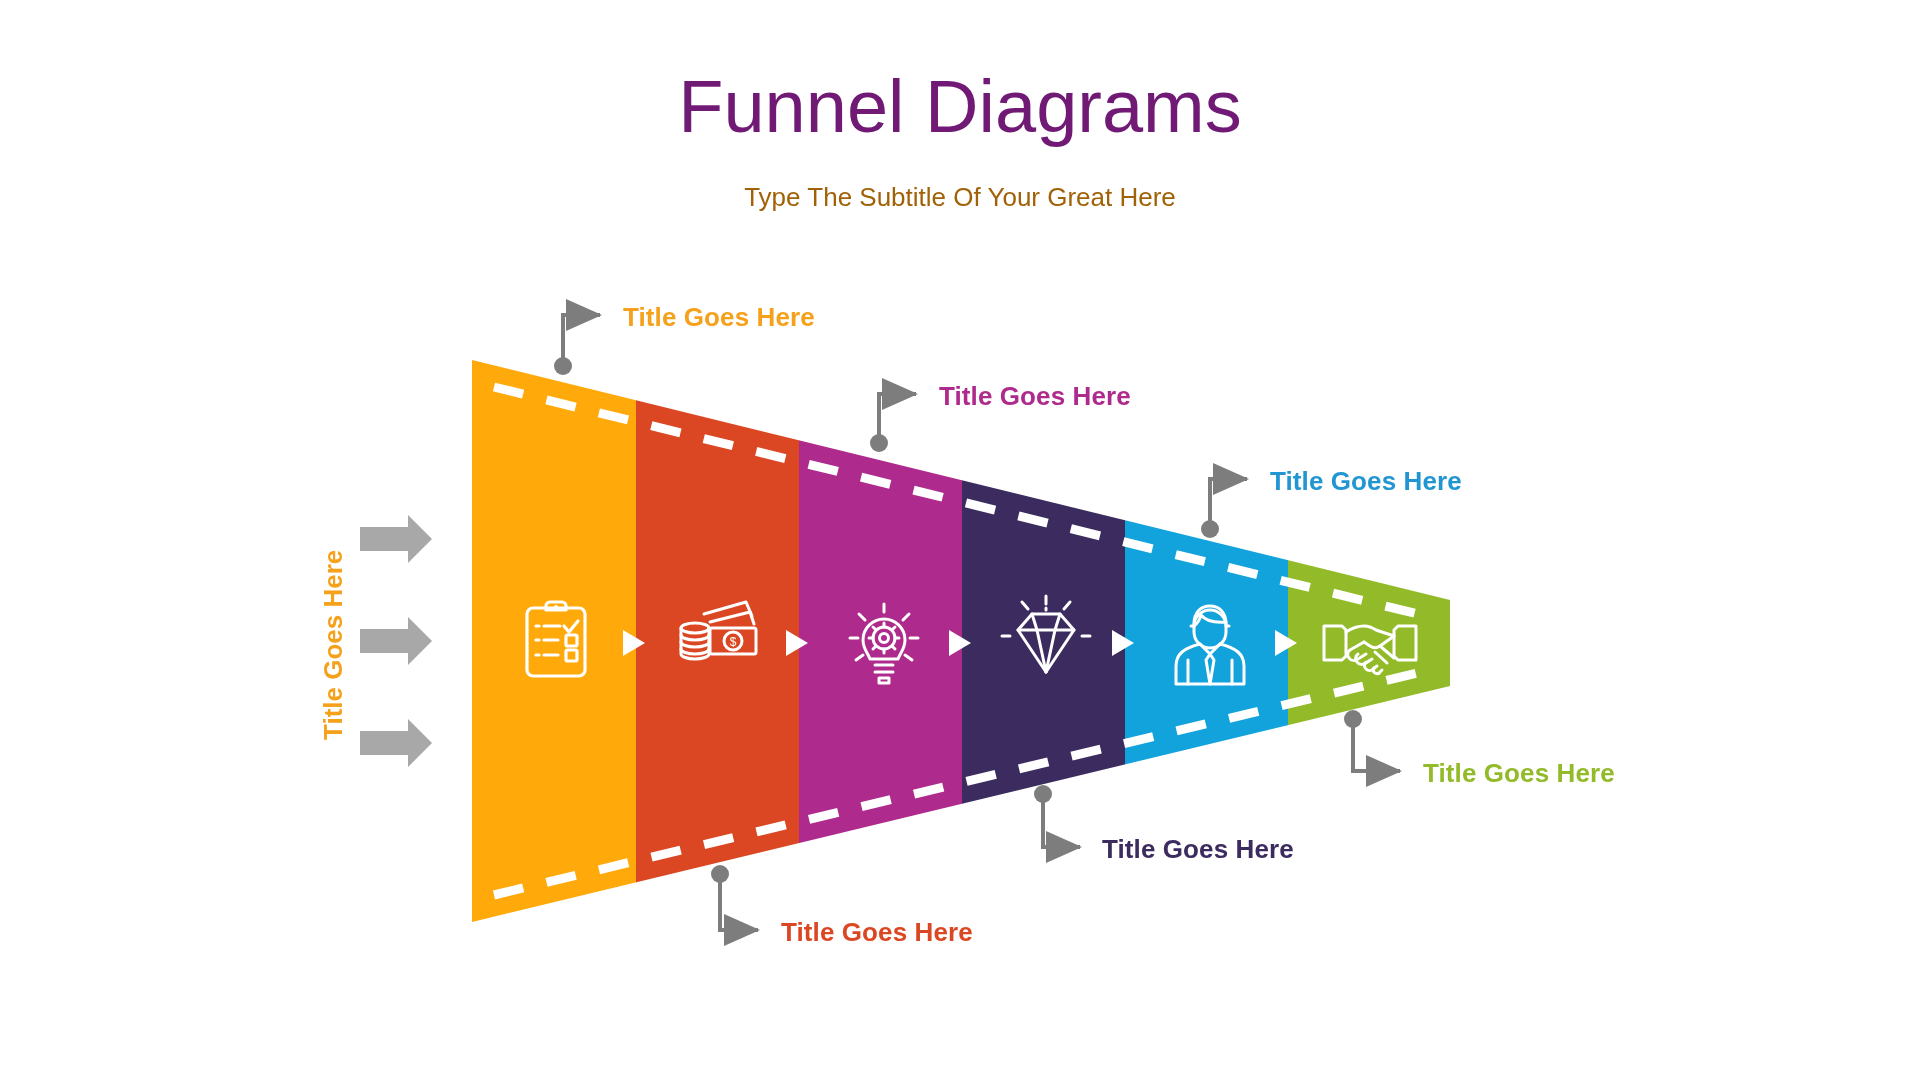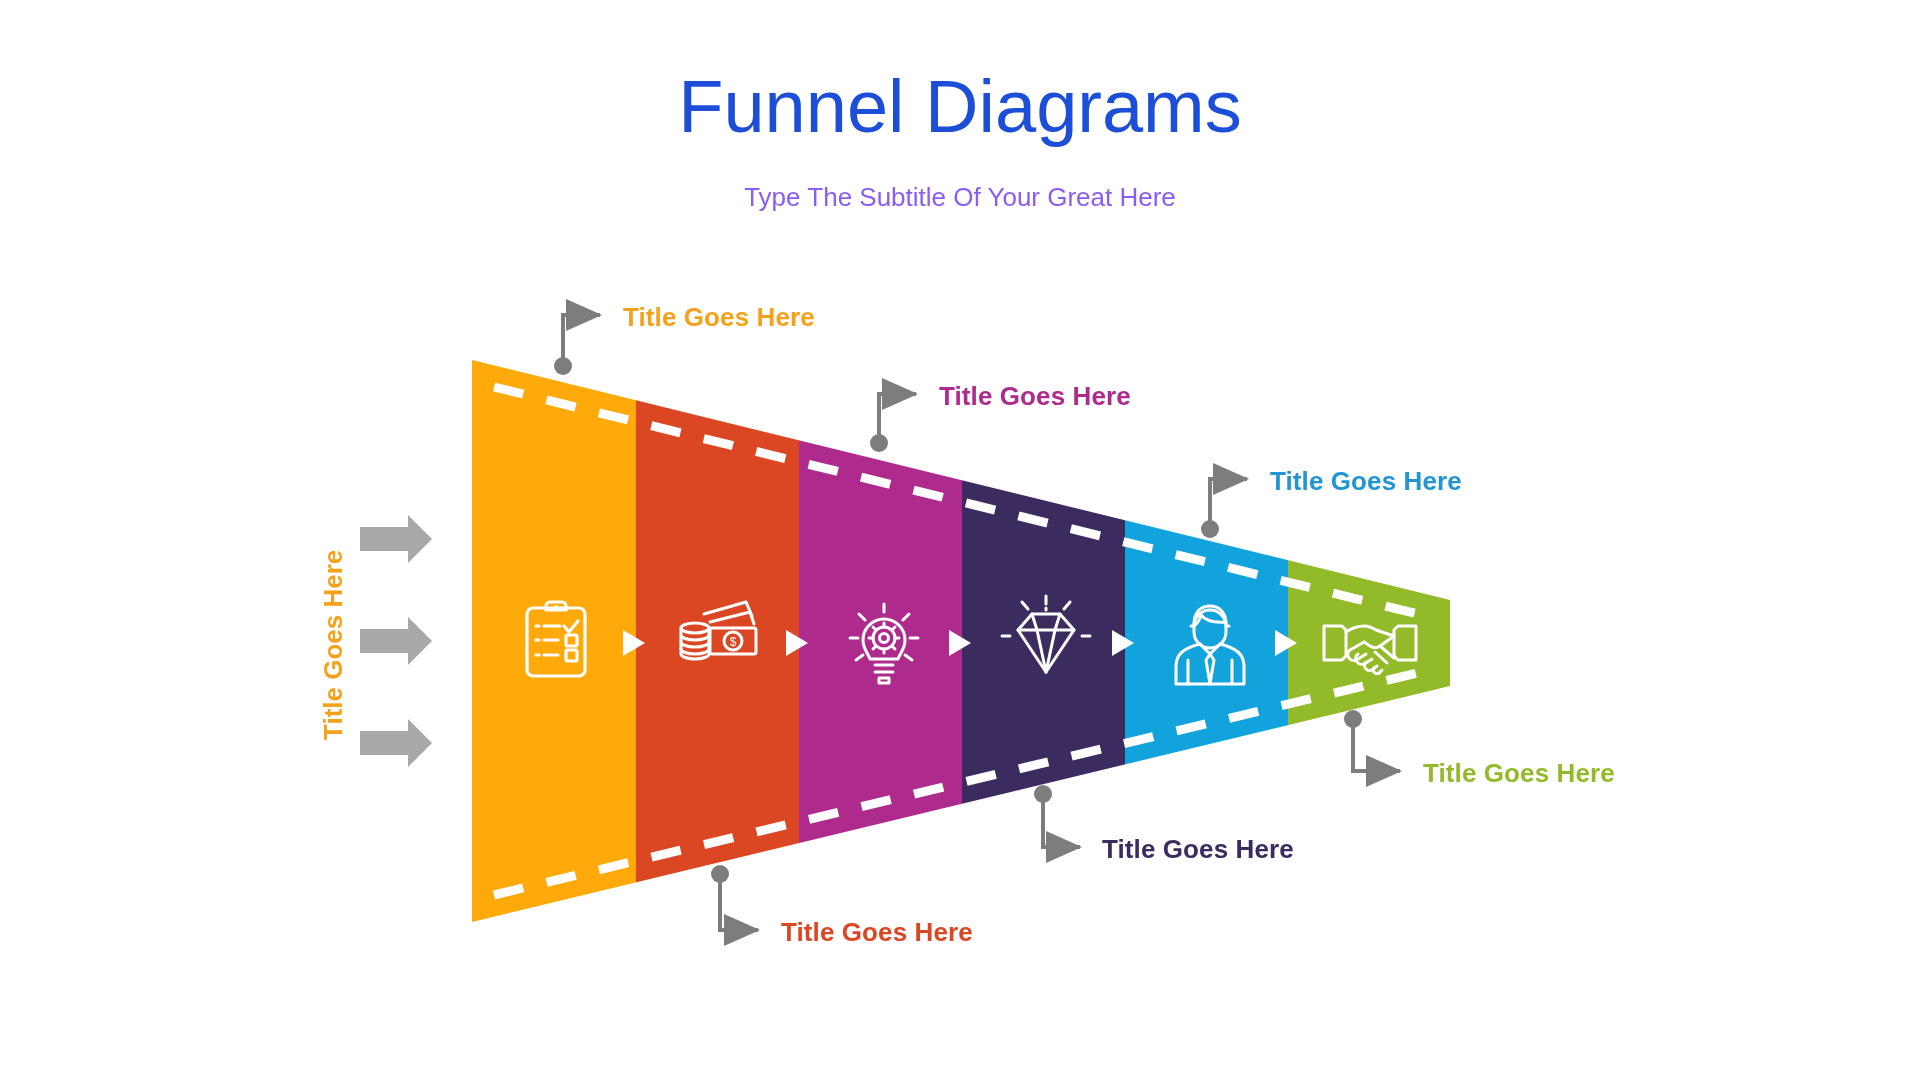--- a/index.html
+++ b/index.html
@@ -22,34 +22,34 @@
     background: #ffffff;
   }
   .page-title {
     position: absolute;
     left: 0;
     top: 68px;
     width: 1920px;
     text-align: center;
     font-size: 74px;
     font-weight: 400;
-    color: #1d4ed8;
+    color: #701a75;
     letter-spacing: 0px;
     line-height: 1.05;
     white-space: nowrap;
   }
   .page-subtitle {
     position: absolute;
     left: 0;
     top: 182px;
     width: 1920px;
     text-align: center;
     font-size: 26px;
     font-weight: 400;
-    color: #8b5cf6;
+    color: #a16207;
     white-space: nowrap;
   }
   #funnel-svg {
     position: absolute;
     left: 0;
     top: 0;
   }
   .callout-label {
     position: absolute;
     font-size: 26px;

